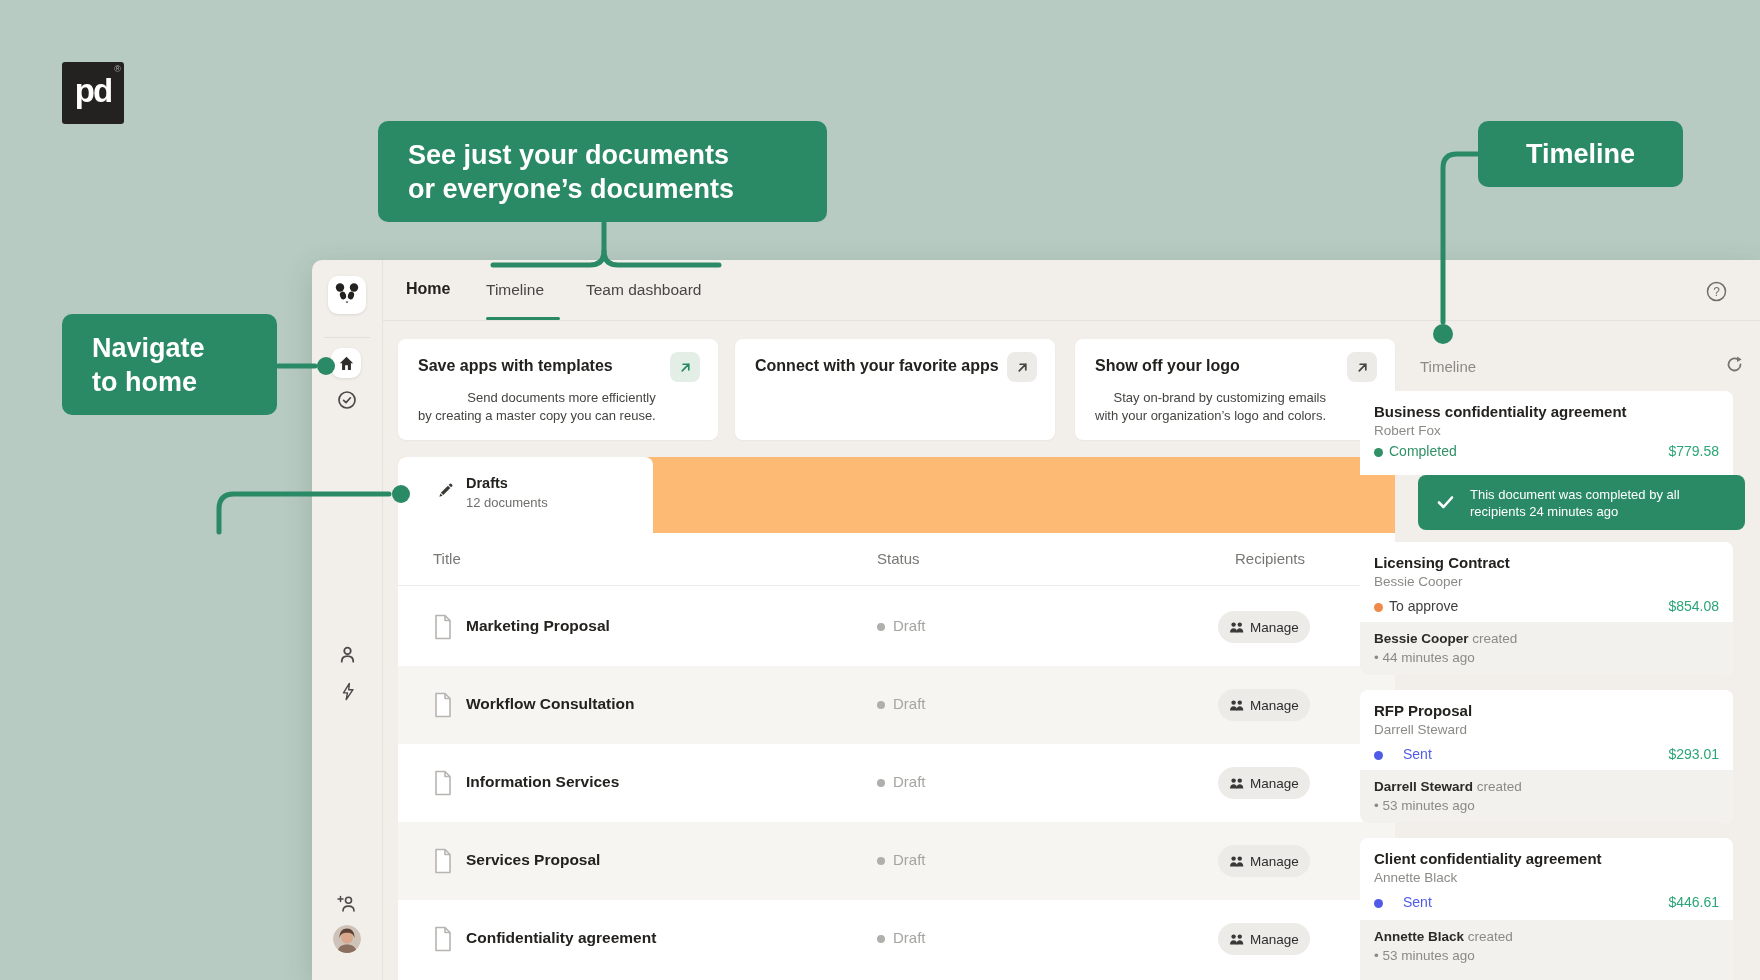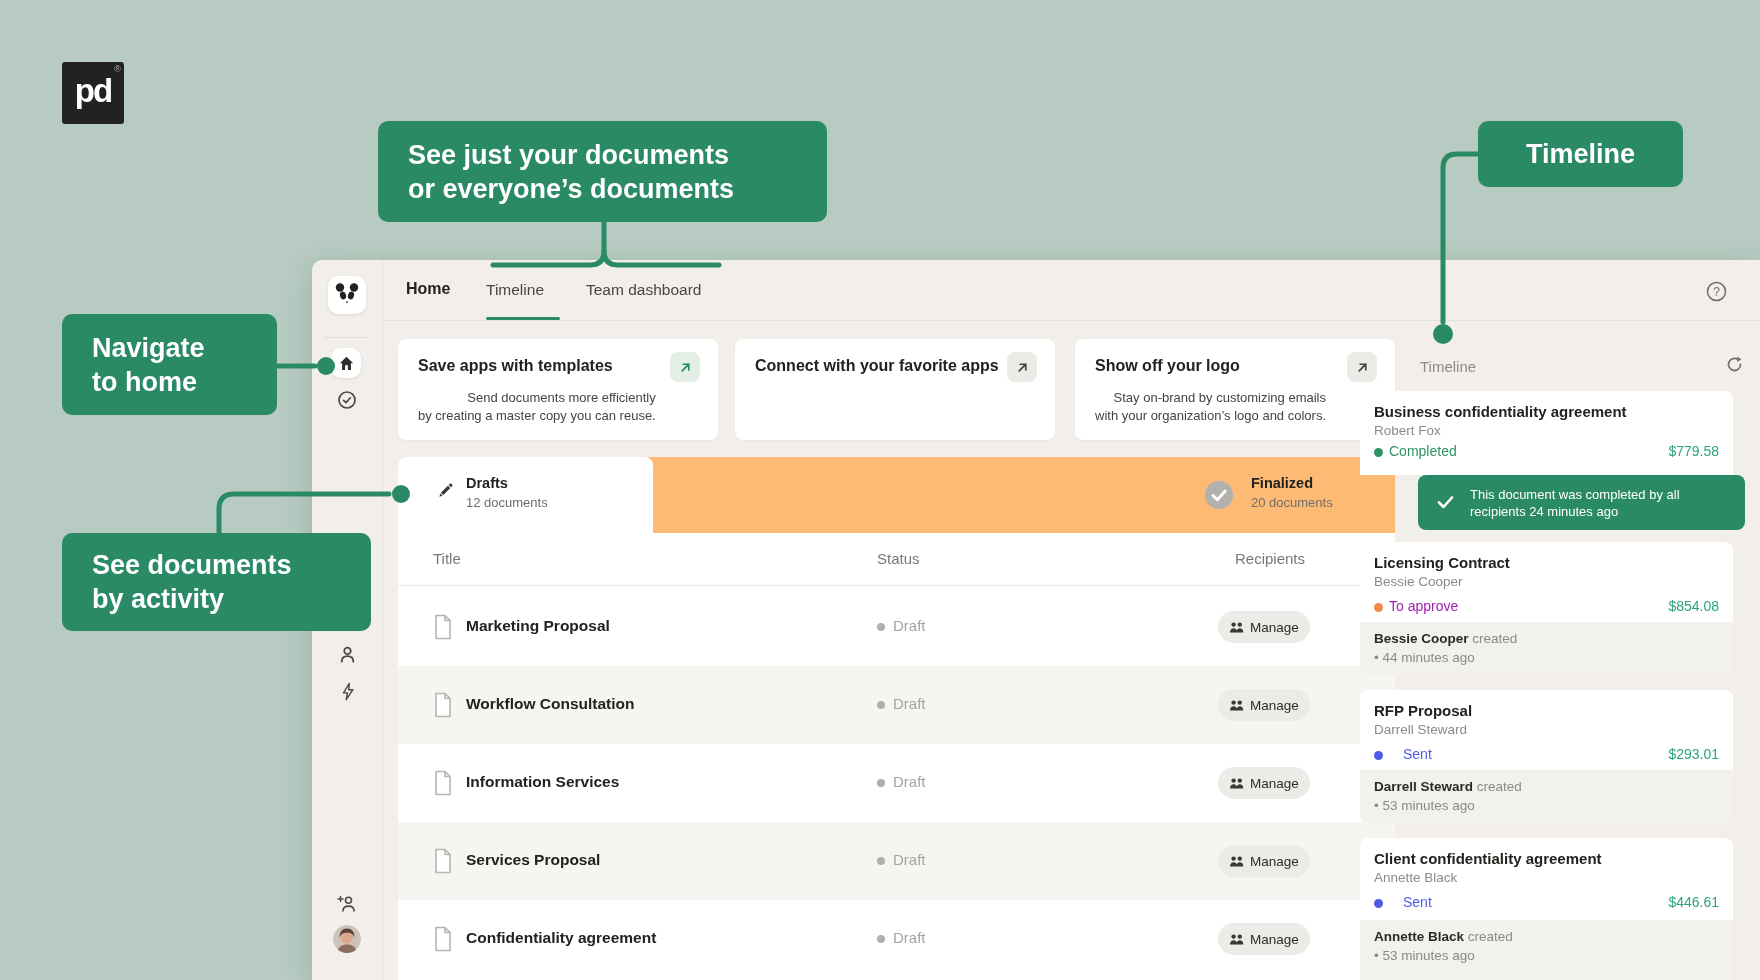--- a/index.html
+++ b/index.html
@@ -77,21 +77,21 @@
   .tl-dot{position:absolute;left:14px;width:9px;height:9px;border-radius:50%;}
   .tl-status{position:absolute;left:29px;font-size:14px;font-weight:400;}
   .tl-amount{position:absolute;right:14px;font-size:14px;color:#2aa578;}
   .tl-footer{position:absolute;left:0;right:0;bottom:0;background:#f3f1ed;border-radius:0 0 8px 8px;}
   .tl-footer .n{position:absolute;left:14px;top:9px;font-size:13.5px;color:#8b8a87;}
   .tl-footer .n b{color:#2b2a27;}
   .tl-footer .tm{position:absolute;left:14px;top:28px;font-size:13.5px;color:#8b8a87;}
   .banner{left:1106px;top:215px;width:327px;height:55px;background:#2b8a66;border-radius:8px;color:#fff;}
   .banner .b1{position:absolute;left:52px;top:11px;font-size:13px;line-height:17px;}
   .st-green{color:#2f9165;} .bg-green{background:#2f9165;}
-  .st-orange{color:#a21caf;} .bg-orange{background:#ef8a4a;}
+  .st-orange{color:#404040;} .bg-orange{background:#ef8a4a;}
   .st-blue{color:#4f5be7;margin-left:14px;} .bg-blue{background:#4f5be7;}
 </style>
 </head>
 <body>
 
 <div class="canvas">
 
   <div class="abs brand">
     <div class="mark">pd</div>
     <div class="reg">®</div>
@@ -196,29 +196,20 @@
     <div class="abs tabrow">
       <div class="dtab active" style="left:0;width:255px;">
         <span class="ic">
           <svg width="21" height="21" viewBox="0 0 20 20">
             <path d="M5.6 12.1 L12.3 5.4 L14.6 7.7 L7.9 14.4 Z" fill="#3a3936"></path>
             <path d="M4.2 15.9 L5.1 12.8 L7.2 14.9 Z" fill="#3a3936"></path>
             <path d="M13 4.7 L14.1 3.6 Q14.7 3 15.4 3.6 L16.4 4.6 Q17 5.3 16.4 5.9 L15.3 7 Z" fill="#3a3936"></path>
           </svg></span>
         <span class="l1">Drafts</span>
         <span class="l2">12 documents</span>
-      </div>
-      <div class="dtab" style="left:785px;width:212px;">
-        <span class="ic" style="left:21px;">
-          <svg width="30" height="30" viewBox="0 0 30 30">
-            <circle cx="15" cy="15" r="14" fill="#b3b1ae"></circle>
-            <path d="M9 15.5 L13.3 19.7 L21.2 11" fill="none" stroke="#fff" stroke-width="3" stroke-linecap="round" stroke-linejoin="round"></path>
-          </svg></span>
-        <span class="l1">Finalized</span>
-        <span class="l2">20 documents</span>
       </div>
     </div>
 
     <div class="abs tablecard">
       <div class="th" style="left:35px;">Title</div>
       <div class="th" style="left:479px;">Status</div>
       <div class="th" style="left:837px;">Recipients</div>
       <div class="thdiv"></div>
 
       <div class="row" style="top:55px;">
@@ -380,26 +371,20 @@
       <div>See just your documents</div>
       <div>or everyone’s documents</div>
     </div>
   </div>
   <div class="abs callout" style="left:62px;top:314px;width:215px;height:101px;">
     <div class="pad">
       <div>Navigate</div>
       <div>to home</div>
     </div>
   </div>
-  <div class="abs callout" style="left:62px;top:533px;width:309px;height:98px;">
-    <div class="pad" style="padding-top:15px;">
-      <div>See documents</div>
-      <div>by activity</div>
-    </div>
-  </div>
   <div class="abs callout center" style="left:1478px;top:121px;width:205px;height:66px;">
     <span>Timeline</span>
   </div>
 
   <svg class="overlay-svg" width="1760" height="980" viewBox="0 0 1760 980">
     <g stroke="#2b8a66" stroke-width="5" fill="none" stroke-linecap="round">
       <path d="M604 223 L604 251 Q604 265 590 265 L493 265"></path>
       <path d="M604 251 Q604 265 618 265 L719 265"></path>
       <path d="M278 366 L315 366"></path>
       <path d="M219 532 L219 509 Q219 494 234 494 L389 494"></path>

